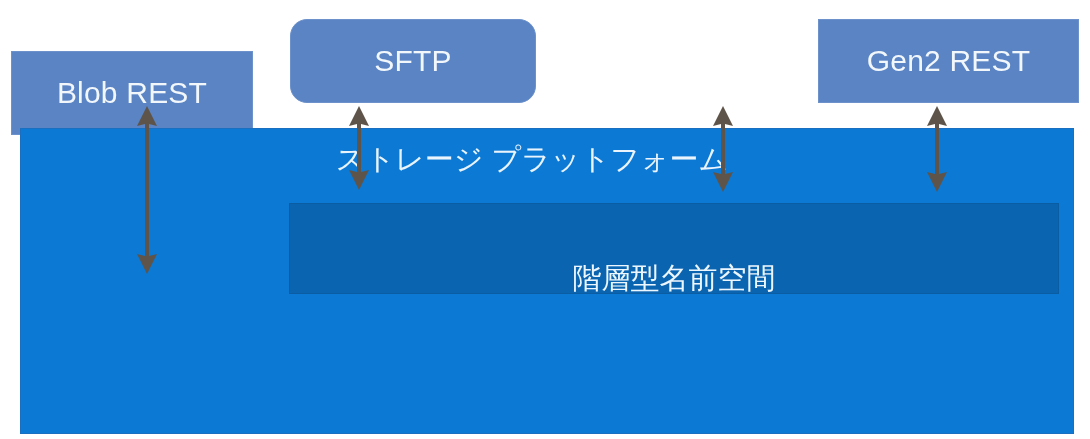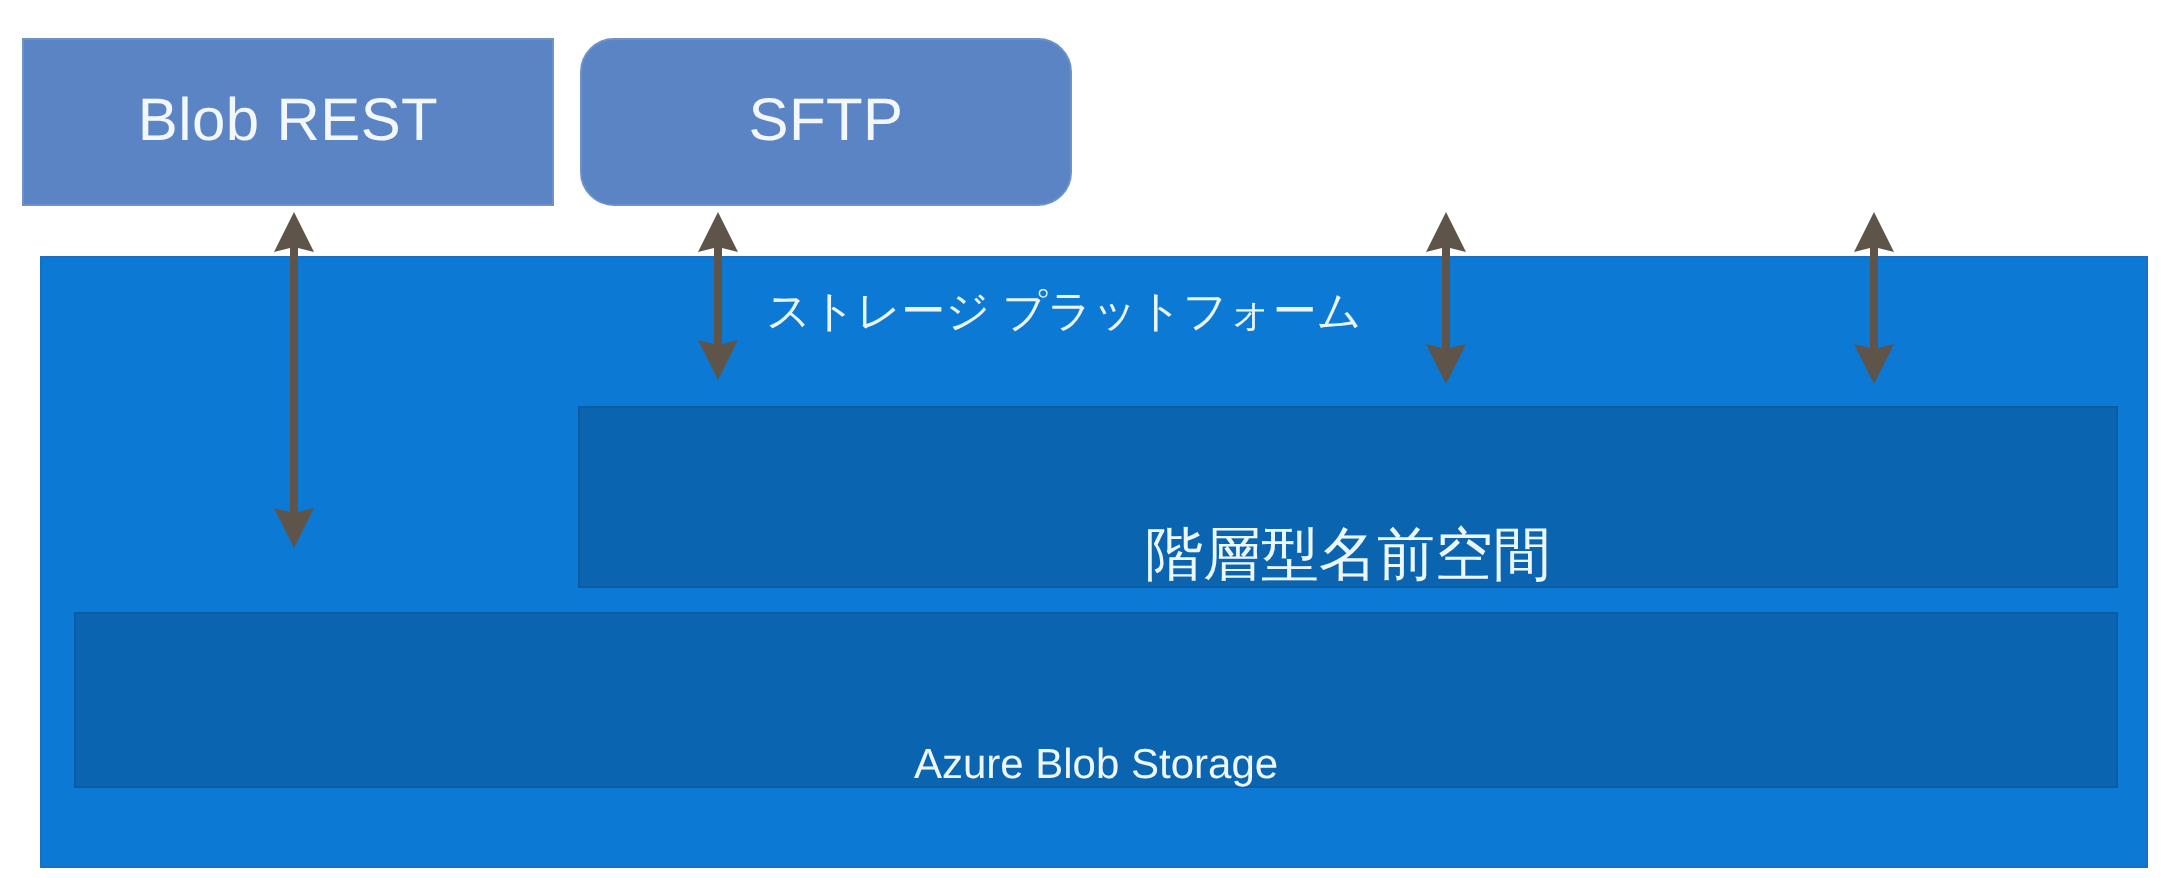--- a/index.html
+++ b/index.html
@@ -31,21 +31,21 @@
     justify-content: center;
   }
   .protocol-label {
     color: #f2f7fc;
     font-size: 30px;
     font-weight: 400;
     letter-spacing: 0.2px;
     line-height: 1;
     white-space: nowrap;
   }
-  #protocol-box-0 { left: 11px;  width: 266px; }
+  #protocol-box-0 { left: 11px;  width: 242px; margin-top: 32px; }
   #protocol-box-1 { left: 290px; width: 246px; border-radius: 17px; }
   #protocol-box-2 { left: 549px; width: 258px; }
   #protocol-box-3 { left: 818px; width: 261px; }
 
   
   #platform {
     position: absolute;
     left: 20px;
     top: 128px;
     width: 1054px;
@@ -54,21 +54,21 @@
     border: 1px solid #1b6fc0;
     box-sizing: border-box;
   }
   #platform-title {
     position: absolute;
     left: 0;
     right: 0;
     top: 16px;
     text-align: center;
     color: #eaf4fd;
-    font-size: 22px;
+    font-size: 29px;
     line-height: 1;
     white-space: nowrap;
     padding-right: 30px;
     box-sizing: border-box;
   }
 
   
   .inner-box {
     position: absolute;
     background: #0b64b0;
@@ -117,31 +117,31 @@
 <body>
 
 <div id="diagram">
 
   <div class="protocol-box" id="protocol-box-0">
     <span class="protocol-label">Blob REST</span>
   </div>
   <div class="protocol-box" id="protocol-box-1">
     <span class="protocol-label">SFTP</span>
   </div>
+  <div class="protocol-box" id="protocol-box-3">
+    <span class="protocol-label">Gen2 REST</span>
+  </div>
 
   <div id="platform">
     <div id="platform-title">ストレージ プラットフォーム</div>
 
     <div class="inner-box" id="hns-box">
       <span id="hns-label">階層型名前空間</span>
     </div>
 
-    <div class="inner-box" id="blob-box">
-      <span id="blob-label">Azure Blob Storage</span>
-    </div>
   </div>
 
   <svg class="arrow" id="arrow-0" width="28" height="172" viewBox="0 0 28 172" aria-hidden="true">
     <path d="M14 2 L24 22 L16 20 L16 152 L24 150 L14 170 L4 150 L12 152 L12 20 L4 22 Z" fill="#5e5449"></path>
   </svg>
   <svg class="arrow" id="arrow-1" width="28" height="88" viewBox="0 0 28 88" aria-hidden="true">
     <path d="M14 2 L24 22 L16 20 L16 68 L24 66 L14 86 L4 66 L12 68 L12 20 L4 22 Z" fill="#5e5449"></path>
   </svg>
   <svg class="arrow" id="arrow-2" width="28" height="90" viewBox="0 0 28 90" aria-hidden="true">
     <path d="M14 2 L24 22 L16 20 L16 70 L24 68 L14 88 L4 68 L12 70 L12 20 L4 22 Z" fill="#5e5449"></path>

